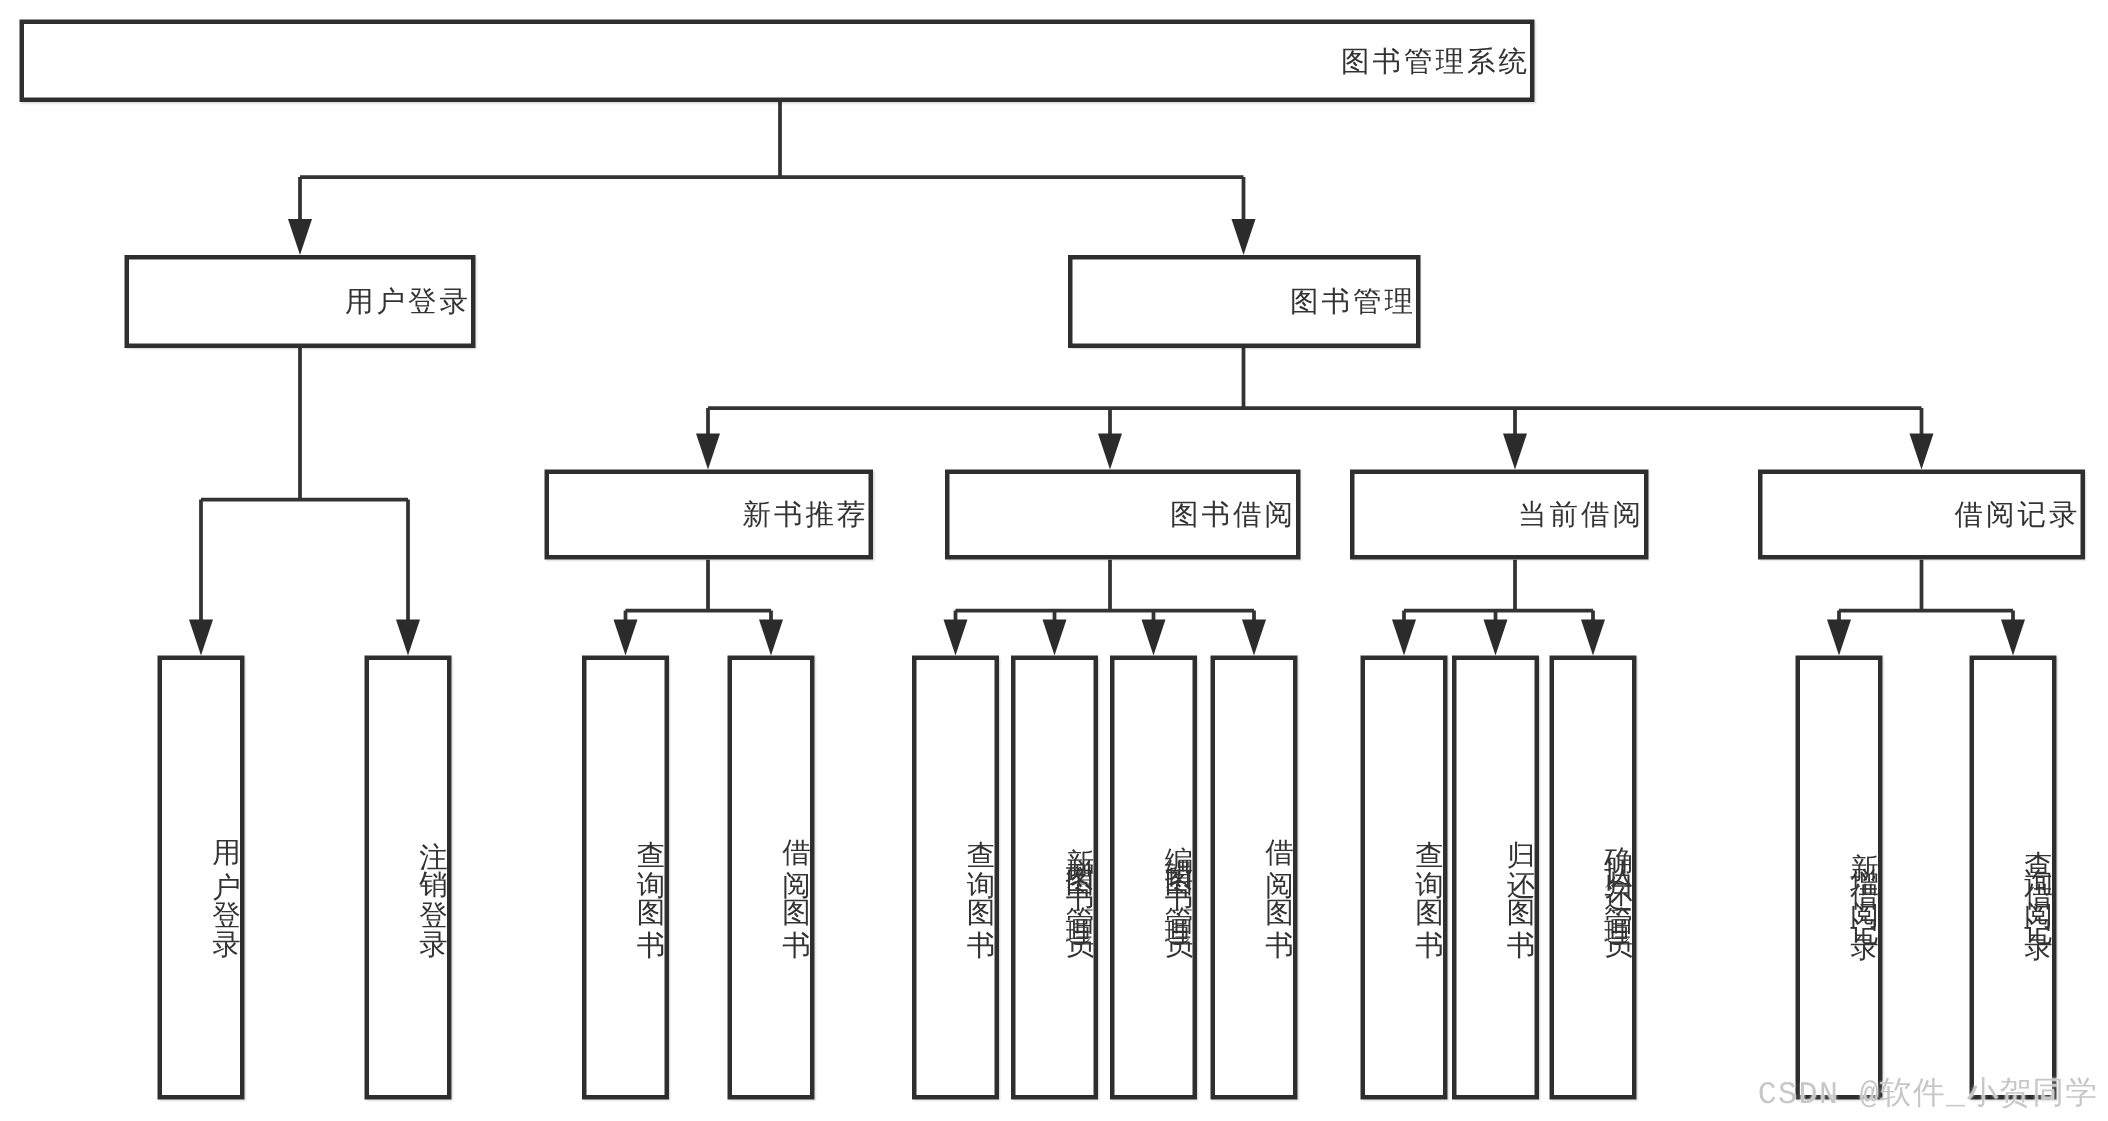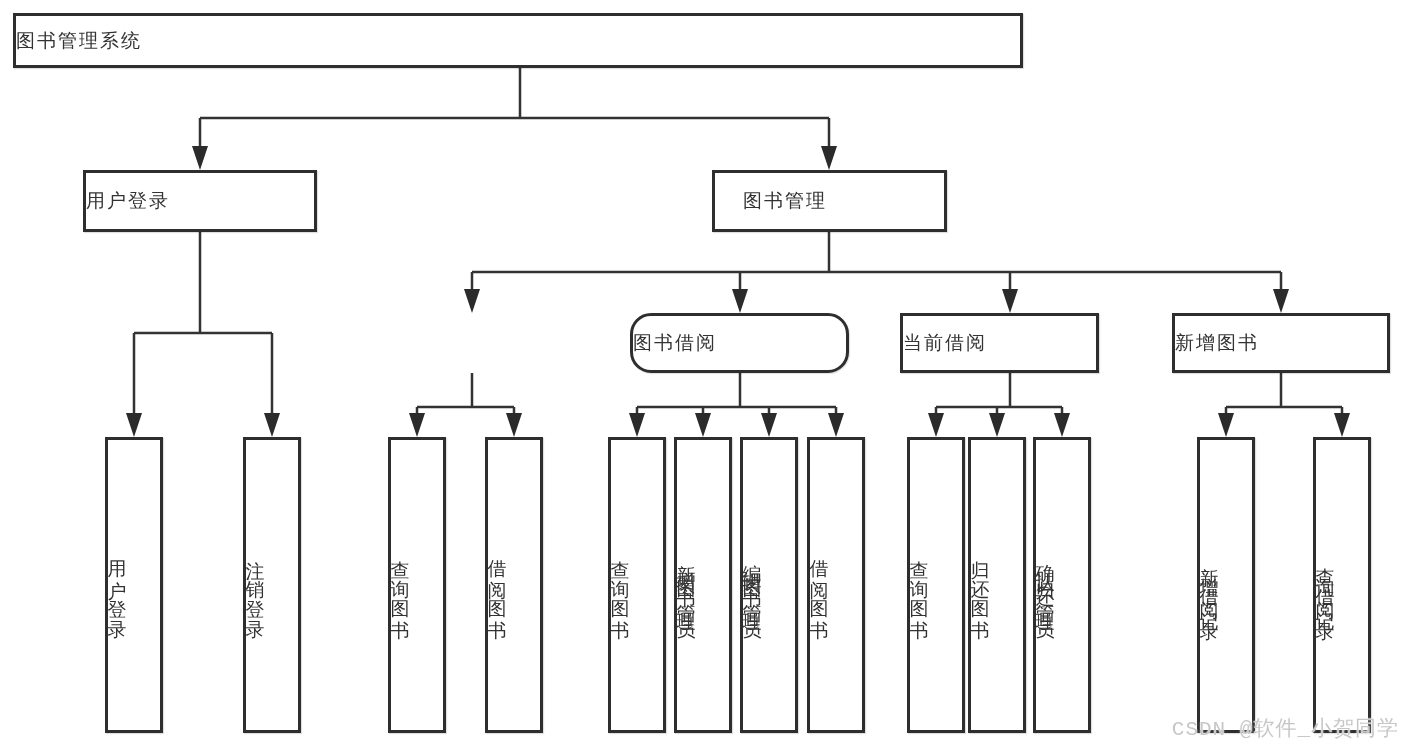--- a/index.html
+++ b/index.html
@@ -10,21 +10,21 @@
     font-family:"Liberation Sans","DejaVu Sans",sans-serif;
     overflow:hidden;
   }
   svg.connectors{position:absolute;left:0;top:0;pointer-events:none;}
   .node{
     position:absolute;
     box-sizing:border-box;
     border:3px solid #2e2e2e;
     background:#ffffff;
     color:#333333;
-    display:flex;align-items:center;justify-content:flex-start;
+    display:flex;align-items:center;justify-content:flex-end;
     box-shadow:1px 1px 1px rgba(0,0,0,0.12);
   }
   .node.h{font-size:19px;letter-spacing:2px;}
   .node.leaf span{
     writing-mode:vertical-rl;
     text-orientation:mixed;
     font-size:19px;
     line-height:1;
     white-space:nowrap;
   }
@@ -86,28 +86,31 @@
     <span>图书管理系统</span>
   </div>
 
   <div class="node h" style="left:83px;top:170px;width:234px;height:62px;">
     <span>用户登录</span>
   </div>
   <div class="node h" style="left:712px;top:170px;width:235px;height:62px;padding-left:28px;">
     <span>图书管理</span>
   </div>
 
-  <div class="node h" style="left:630px;top:313px;width:219px;height:60px;border-radius:21px;">
+  <div class="node h" style="left:363px;top:313px;width:219px;height:60px;">
+    <span>新书推荐</span>
+  </div>
+  <div class="node h" style="left:630px;top:313px;width:237px;height:60px;">
     <span>图书借阅</span>
   </div>
   <div class="node h" style="left:900px;top:313px;width:199px;height:60px;">
     <span>当前借阅</span>
   </div>
   <div class="node h" style="left:1172px;top:313px;width:218px;height:60px;">
-    <span>新增图书</span>
+    <span>借阅记录</span>
   </div>
 
   <div class="node leaf leaf-s" style="left:105px;top:437px;width:58px;height:296px;">
     <span>用户登录</span>
   </div>
   <div class="node leaf leaf-s" style="left:243px;top:437px;width:58px;height:296px;">
     <span>注销登录</span>
   </div>
 
   <div class="node leaf leaf-s" style="left:388px;top:437px;width:58px;height:296px;">

